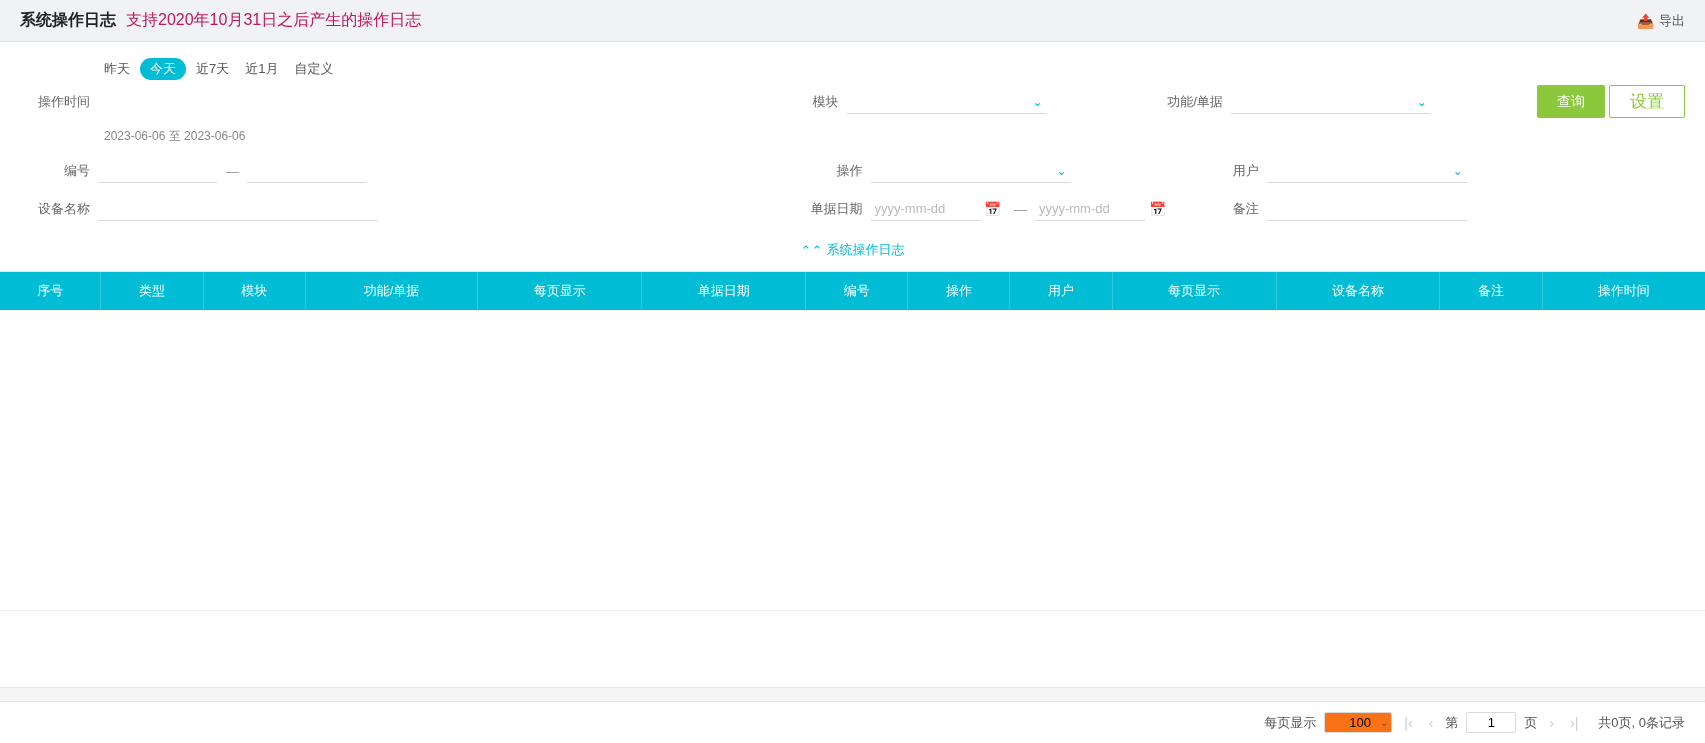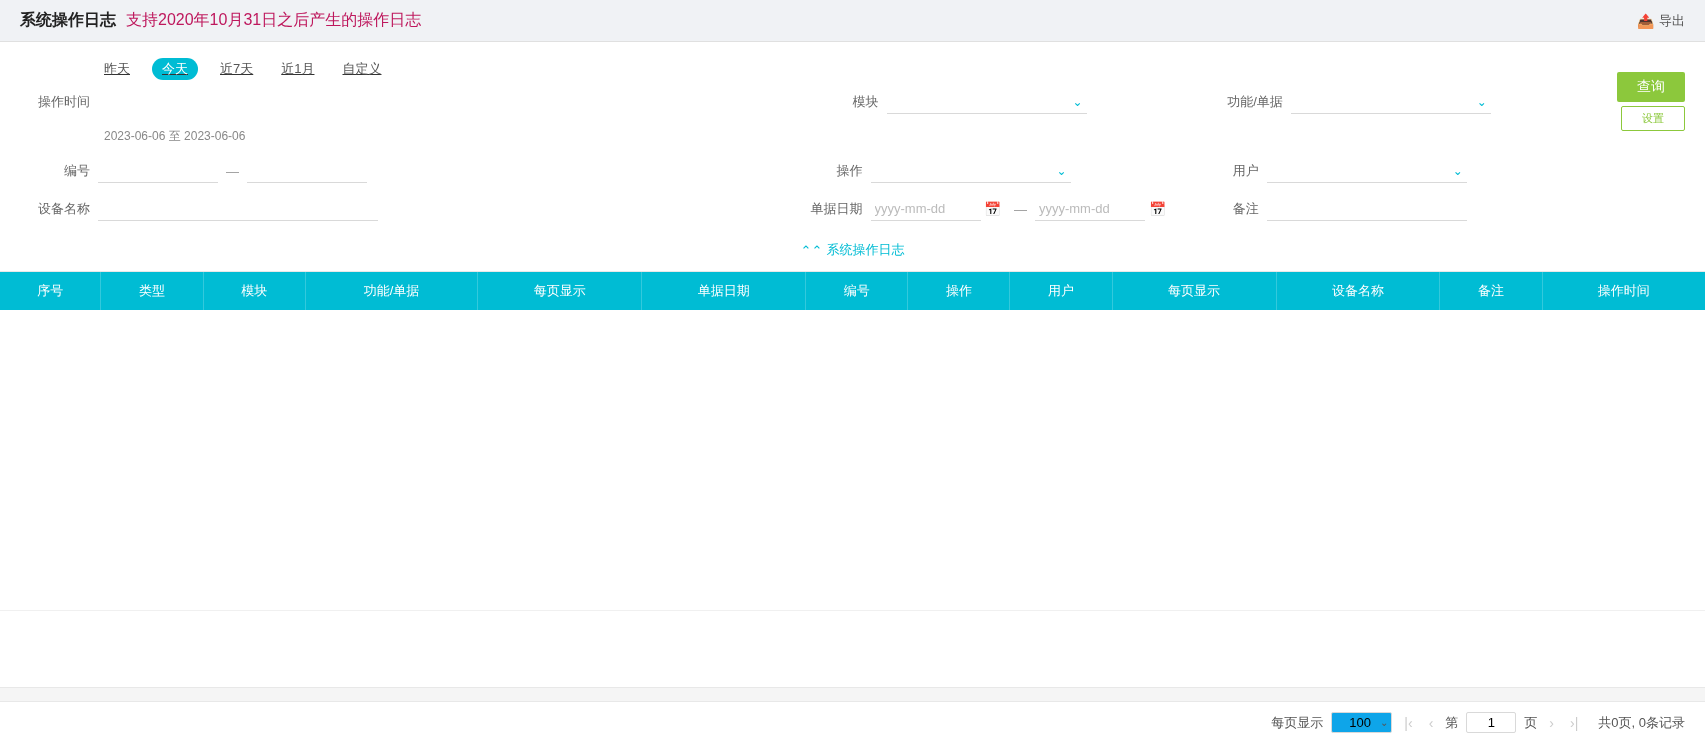--- a/index.html
+++ b/index.html
@@ -14,41 +14,41 @@
     .page-subtitle { font-size: 16px; color: #be185d; }
     .export-btn { display: flex; align-items: center; gap: 4px; background: none; border: none; color: #555; cursor: pointer; font-size: 13px; }
     .export-icon { font-size: 14px; }
 
     
     .filter-area { background: #fff; padding: 16px 20px 10px 20px; border-bottom: 1px solid #e8e8e8; }
     .filter-label { color: #666; font-size: 13px; width: 70px; text-align: right; flex-shrink: 0; margin-right: 8px; }
     .filter-label-wide { width: 80px; }
 
     
-    .time-filter-group { display: flex; align-items: flex-end; gap: 16px; text-decoration: underline; }
+    .time-filter-group { display: flex; align-items: flex-end; gap: 4px; }
     .time-btn { background: none; border: none; cursor: pointer; font-size: 13px; color: #555; padding: 2px 6px; }
     .time-btn.active { background: #00bcd4; color: #fff; border-radius: 12px; padding: 2px 10px; }
     .time-range-display { font-size: 12px; color: #888; margin-left: 6px; margin-top: 48px; }
 
     
     .select-wrap { position: relative; display: inline-flex; align-items: center; }
     .select-input { border: none; border-bottom: 1px solid #d9d9d9; padding: 4px 24px 4px 4px; font-size: 13px; color: #333; background: transparent; outline: none; min-width: 200px; cursor: pointer; appearance: none; }
     .select-arrow { position: absolute; right: 4px; color: #00bcd4; font-size: 12px; pointer-events: none; }
 
     
     .text-input { border: none; border-bottom: 1px solid #d9d9d9; padding: 4px 4px; font-size: 13px; color: #333; background: transparent; outline: none; min-width: 120px; }
     .text-input::placeholder { color: #bbb; }
 
     
     .dash-sep { margin: 0 8px; color: #999; }
 
     
-    .action-buttons { display: flex; flex-direction: column; gap: 4px; margin-left: auto; align-items: flex-end; }
+    .action-buttons { display: flex; flex-direction: row; gap: 4px; margin-left: auto; }
     .query-btn { background: #8cc83c; color: #fff; border: none; padding: 6px 20px; font-size: 14px; cursor: pointer; border-radius: 2px; }
-    .settings-btn { background: #fff; color: #8cc83c; border: 1px solid #8cc83c; padding: 4px 20px; font-size: 11px; cursor: pointer; border-radius: 2px; }
+    .settings-btn { background: #fff; color: #8cc83c; border: 1px solid #8cc83c; padding: 4px 20px; font-size: 17px; cursor: pointer; border-radius: 2px; }
 
     
     .date-input { border: none; border-bottom: 1px solid #d9d9d9; padding: 4px 4px; font-size: 13px; color: #333; background: transparent; outline: none; width: 110px; }
     .date-input::placeholder { color: #bbb; }
     .cal-icon { color: #00bcd4; margin: 0 4px; cursor: pointer; font-size: 14px; }
 
     
     .collapse-bar { display: flex; justify-content: center; padding: 6px 0 2px 0; }
     .collapse-btn { background: none; border: none; cursor: pointer; color: #00bcd4; font-size: 13px; display: flex; align-items: center; gap: 4px; }
 
@@ -64,21 +64,21 @@
     
     .empty-area { height: 300px; }
 
     
     .scrollbar-area { height: 14px; background: #f5f5f5; border-top: 1px solid #e8e8e8; overflow-x: auto; }
     .scrollbar-inner { width: 2000px; height: 1px; }
 
     
     .pagination-bar { display: flex; align-items: center; justify-content: flex-end; padding: 10px 20px; background: #fff; gap: 8px; border-top: 1px solid #e8e8e8; }
     .page-size-label { font-size: 13px; color: #555; }
-    .page-size-select { border: 1px solid #d9d9d9; padding: 2px 20px 2px 17px; font-size: 13px; border-radius: 2px; appearance: none; background: #0ea5e9; cursor: pointer; outline: none; position: relative; }
+    .page-size-select { border: 1px solid #d9d9d9; padding: 2px 20px 2px 24px; font-size: 13px; border-radius: 2px; appearance: none; background: #f97316; cursor: pointer; outline: none; position: relative; }
     .page-size-wrap { position: relative; display: inline-flex; align-items: center; }
     .page-size-arrow { position: absolute; right: 4px; font-size: 10px; color: #555; pointer-events: none; }
     .page-nav-btn { background: none; border: none; cursor: pointer; font-size: 14px; color: #555; padding: 2px 4px; }
     .page-nav-btn:disabled { color: #ccc; cursor: default; }
     .page-current-label { font-size: 13px; color: #555; }
     .page-input { border: 1px solid #d9d9d9; width: 50px; text-align: center; padding: 2px 4px; font-size: 13px; outline: none; border-radius: 2px; }
     .page-unit { font-size: 13px; color: #555; }
     .page-summary { font-size: 13px; color: #555; margin-left: 8px; }
 
     .filter-full-row { display: flex; align-items: center; width: 100%; margin-bottom: 14px; }

